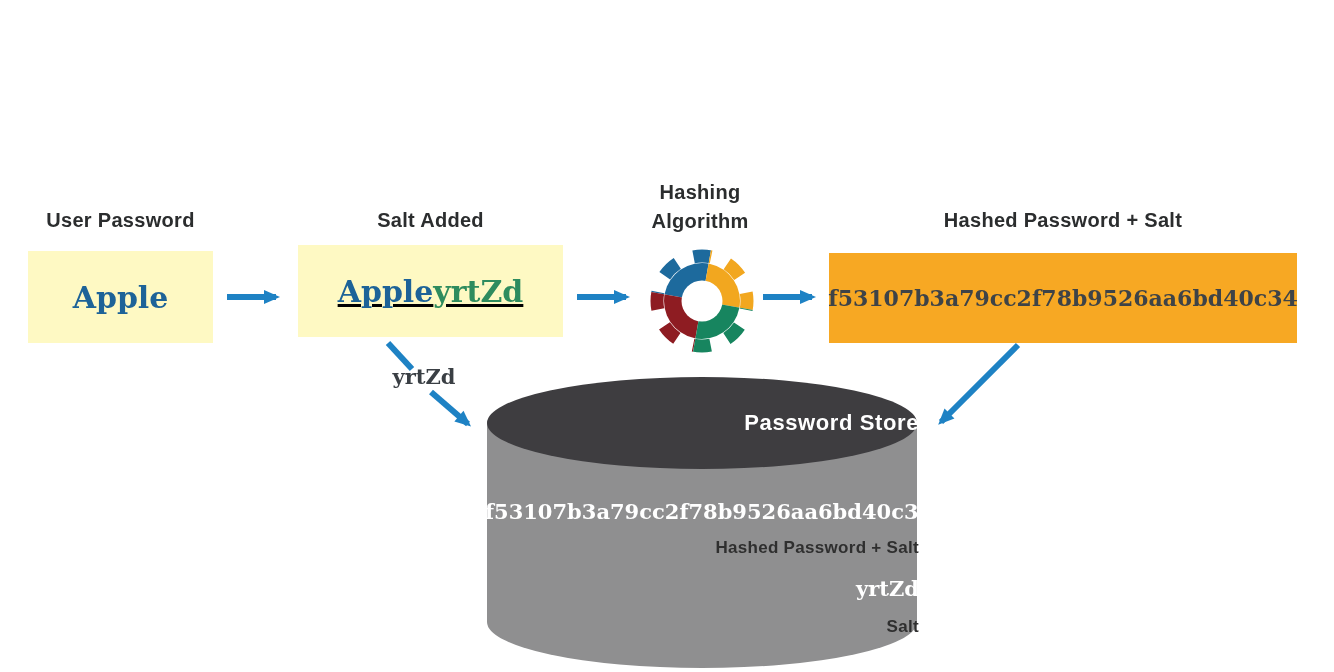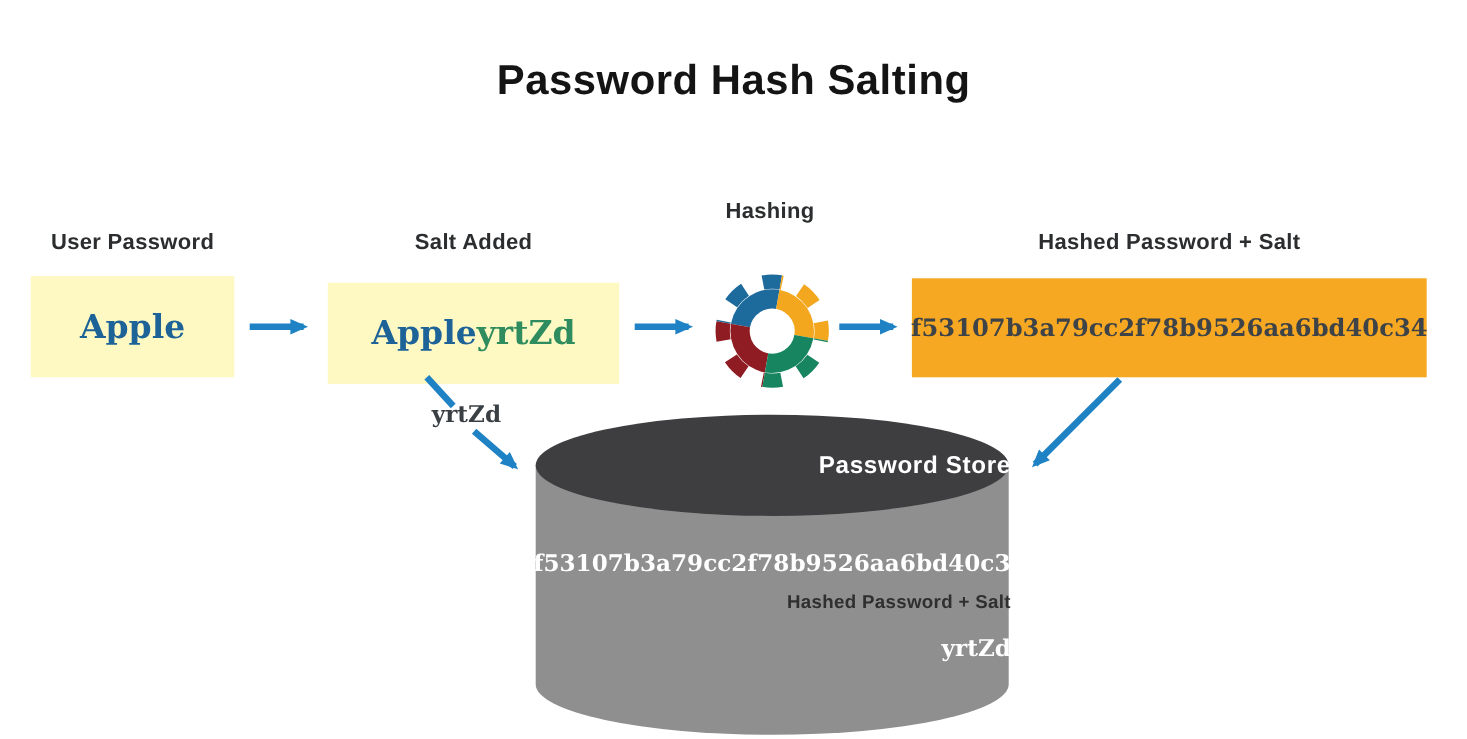--- a/index.html
+++ b/index.html
@@ -60,34 +60,34 @@
   .store-hash{top:499px;font-family:"DejaVu Serif", serif;font-weight:bold;font-size:21px;color:#ffffff;white-space:nowrap;}
   .store-caption{top:538px;font-size:17px;font-weight:600;letter-spacing:.3px;color:#2f2f2f;}
   .store-salt{top:576px;font-family:"DejaVu Serif", serif;font-weight:bold;font-size:21px;color:#ffffff;}
   .store-salt-caption{top:617px;font-size:17px;font-weight:600;letter-spacing:.3px;color:#2f2f2f;}
 </style>
 </head>
 <body>
 
 <div class="canvas">
 
-  <div class="title">Password Hash Salting</div>
 
   <div class="flow-label" style="left:28px;top:206px;width:185px;">User Password</div>
   <div class="flow-label" style="left:298px;top:206px;width:265px;">Salt Added</div>
   <div class="flow-label" style="left:600px;top:178px;width:200px;">
     <div>Hashing</div>
+    <div>Algorithm</div>
   </div>
   <div class="flow-label" style="left:829px;top:206px;width:468px;">Hashed Password + Salt</div>
 
   <div class="value-box" style="left:28px;top:251px;width:185px;height:92px;">
     <span class="serif-val pw-blue">Apple</span>
   </div>
 
-  <div class="value-box" style="left:298px;top:257px;width:265px;height:92px;">
+  <div class="value-box" style="left:298px;top:245px;width:265px;height:92px;text-decoration:underline;">
     <span class="serif-val"><span class="pw-blue">Apple</span><span class="salt-green">yrtZd</span></span>
   </div>
 
   <svg class="gear" width="110" height="110" viewBox="0 0 110 110">
     <defs>
       <clipPath id="qTL">
           <rect x="-25" y="-25" width="80" height="80" transform="rotate(10 55 55)"></rect>
         </clipPath>
       <clipPath id="qTR">
           <rect x="55" y="-25" width="80" height="80" transform="rotate(10 55 55)"></rect>
@@ -125,20 +125,21 @@
   <div class="mid-salt-label">yrtZd</div>
 
   <svg class="cylinder" width="434" height="297" viewBox="0 0 434 297">
     <path d="M2,48 L2,247 A215,46 0 0 0 432,247 L432,48 Z" fill="#8f8f90"></path>
     <ellipse cx="217" cy="48" rx="215" ry="46" fill="#3e3d40"></ellipse>
   </svg>
   <div class="cyl-text store-title">Password Store</div>
   <div class="cyl-text store-hash">f53107b3a79cc2f78b9526aa6bd40c34</div>
   <div class="cyl-text store-caption">Hashed Password + Salt</div>
   <div class="cyl-text store-salt">yrtZd</div>
+  <div class="cyl-text store-salt-caption">Salt</div>
 
   <svg class="overlay" width="1334" height="672" viewBox="0 0 1334 672">
     <defs>
       <marker id="ah" markerUnits="userSpaceOnUse" markerWidth="20" markerHeight="20" refX="13" refY="9" orient="auto">
         <path d="M1,2 L17,9 L1,16 Z" fill="#1e82c4"></path>
       </marker>
     </defs>
     <g stroke="#1e82c4" stroke-width="6" fill="none">
       <path d="M227,297 L276,297" marker-end="url(#ah)"></path>
       <path d="M577,297 L626,297" marker-end="url(#ah)"></path>

